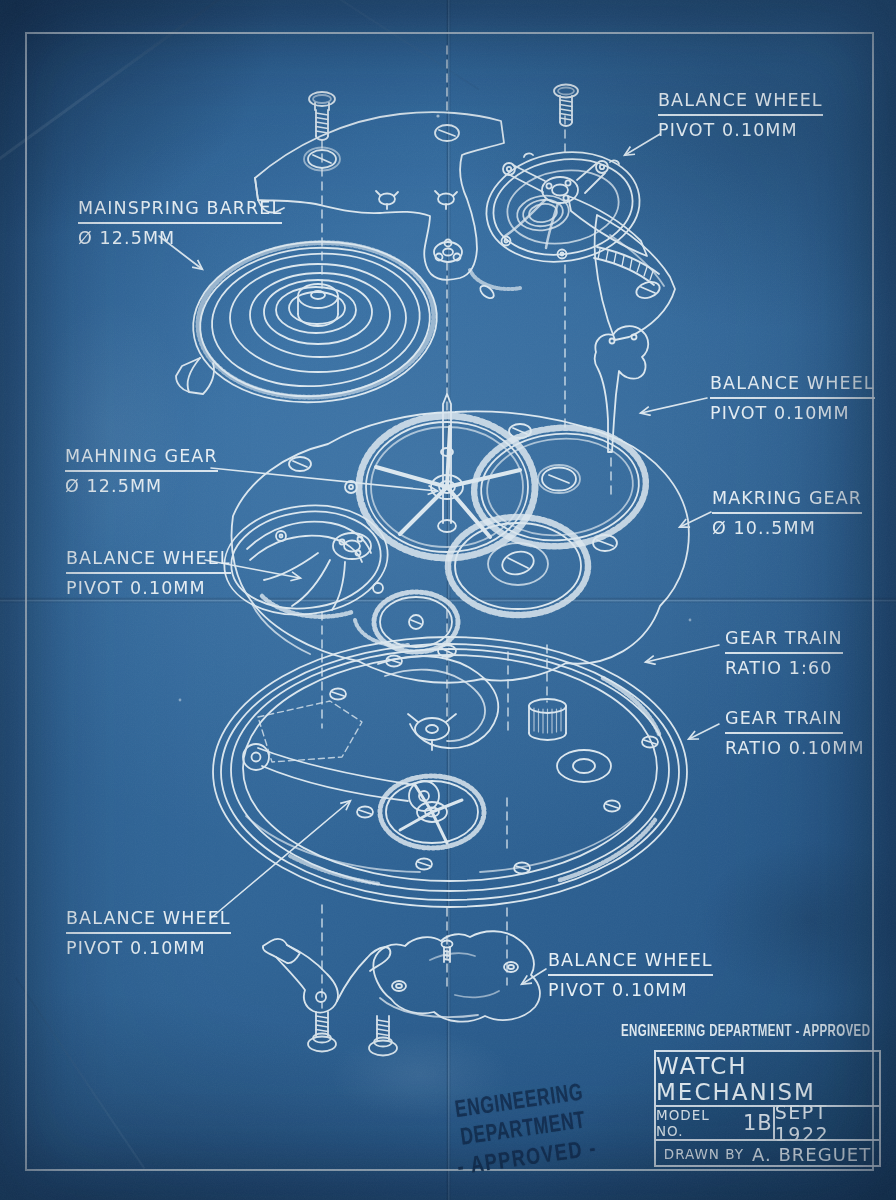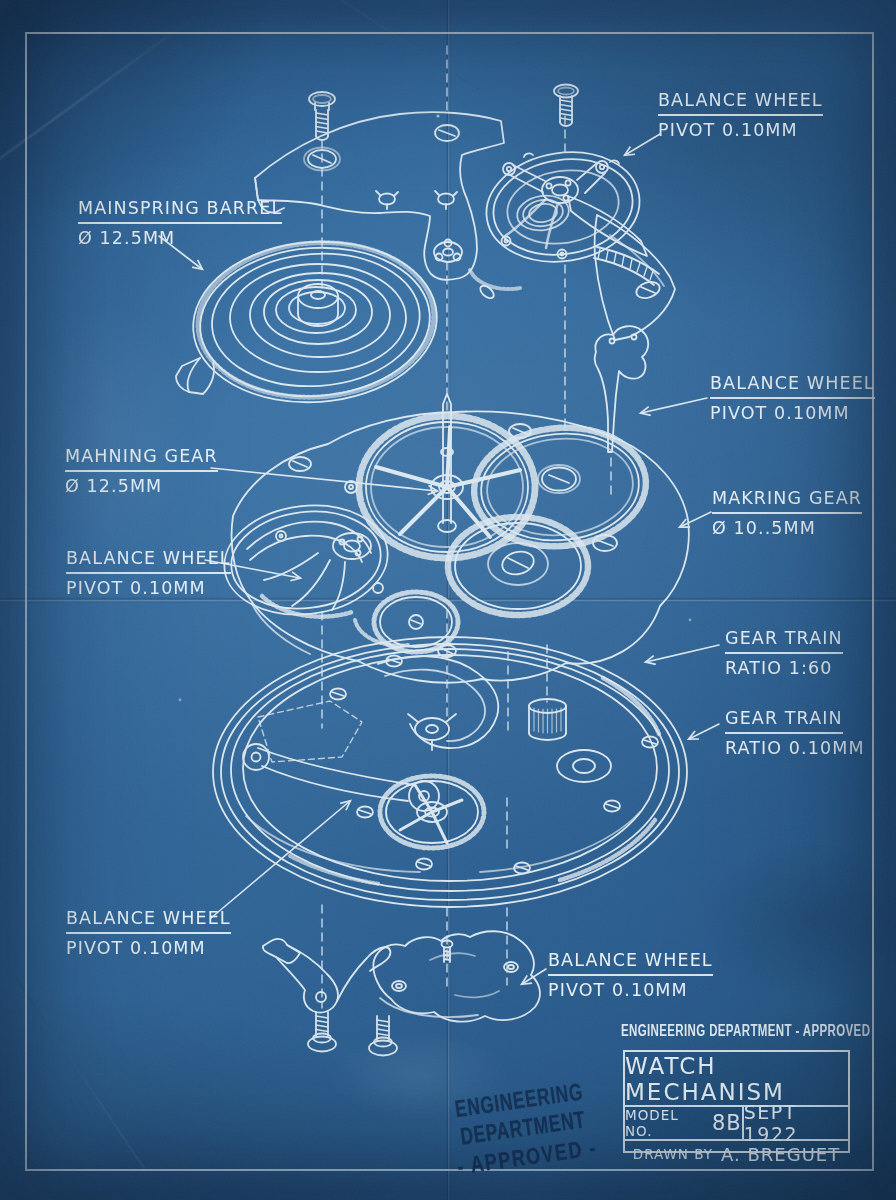--- a/index.html
+++ b/index.html
@@ -38,21 +38,21 @@
   .callout .l1{display:inline-block;border-bottom:2px solid rgba(233,241,246,.92);padding-bottom:3px;margin-bottom:4px;text-align:center;}
   .callout .l2{display:block;}
   .stamp{position:absolute;left:383px;top:1086px;width:280px;text-align:center;
     transform:rotate(-8deg);color:rgba(18,47,82,.88);font-family:"Liberation Sans",sans-serif;
     font-weight:bold;text-shadow:0 0 1px rgba(18,47,82,.5);}
   .stamp .s1{font-size:24px;letter-spacing:1px;transform:scaleX(.72);transform-origin:center;}
   .stamp .s2{font-size:23px;letter-spacing:2px;transform:scaleX(.78);transform-origin:center;margin-top:2px;}
   .tb-caption{position:absolute;right:26px;top:1022px;color:#e3edf3;
     font-family:"Liberation Sans",sans-serif;font-weight:bold;font-size:16px;
     transform:scaleX(.72);transform-origin:right center;white-space:nowrap;letter-spacing:.5px;}
-  .title-block{position:absolute;left:623px;top:1050px;width:227px;height:103px;
+  .title-block{position:absolute;left:654px;top:1050px;width:227px;height:117px;
     border:2px solid rgba(232,240,246,.92);color:#e9f1f6;box-sizing:border-box;
     background:rgba(18,48,82,.10);}
   .tb-row1{height:53px;border-bottom:2px solid rgba(232,240,246,.92);display:flex;align-items:center;justify-content:center;
     font-size:23px;letter-spacing:2px;}
   .tb-row2{height:32px;border-bottom:2px solid rgba(232,240,246,.92);display:flex;}
   .tb-cell-model{flex:1.12;border-right:2px solid rgba(232,240,246,.92);display:flex;align-items:center;justify-content:center;gap:18px;}
   .tb-cell-date{flex:1;display:flex;align-items:center;justify-content:center;font-size:19px;letter-spacing:1.5px;}
   .tb-row3{height:26px;display:flex;align-items:center;justify-content:center;gap:8px;}
   .tb-small{font-size:13.5px;letter-spacing:1px;}
   .tb-big{font-size:21px;letter-spacing:1px;}
@@ -387,21 +387,21 @@
     <div class="s1">ENGINEERING DEPARTMENT</div>
     <div class="s2">- APPROVED -</div>
   </div>
 
   <div class="tb-caption">ENGINEERING DEPARTMENT - APPROVED</div>
   <div class="title-block">
     <div class="tb-row1">WATCH MECHANISM</div>
     <div class="tb-row2">
       <div class="tb-cell-model">
         <span class="tb-small">MODEL NO.</span>
-        <span class="tb-big">8B</span>
+        <span class="tb-big">1B</span>
       </div>
       <div class="tb-cell-date">SEPT 1922</div>
     </div>
     <div class="tb-row3">
       <span class="tb-small">DRAWN BY</span>
       <span class="tb-mid">A. BREGUET</span>
     </div>
   </div>
 
   <div class="vignette"></div>

